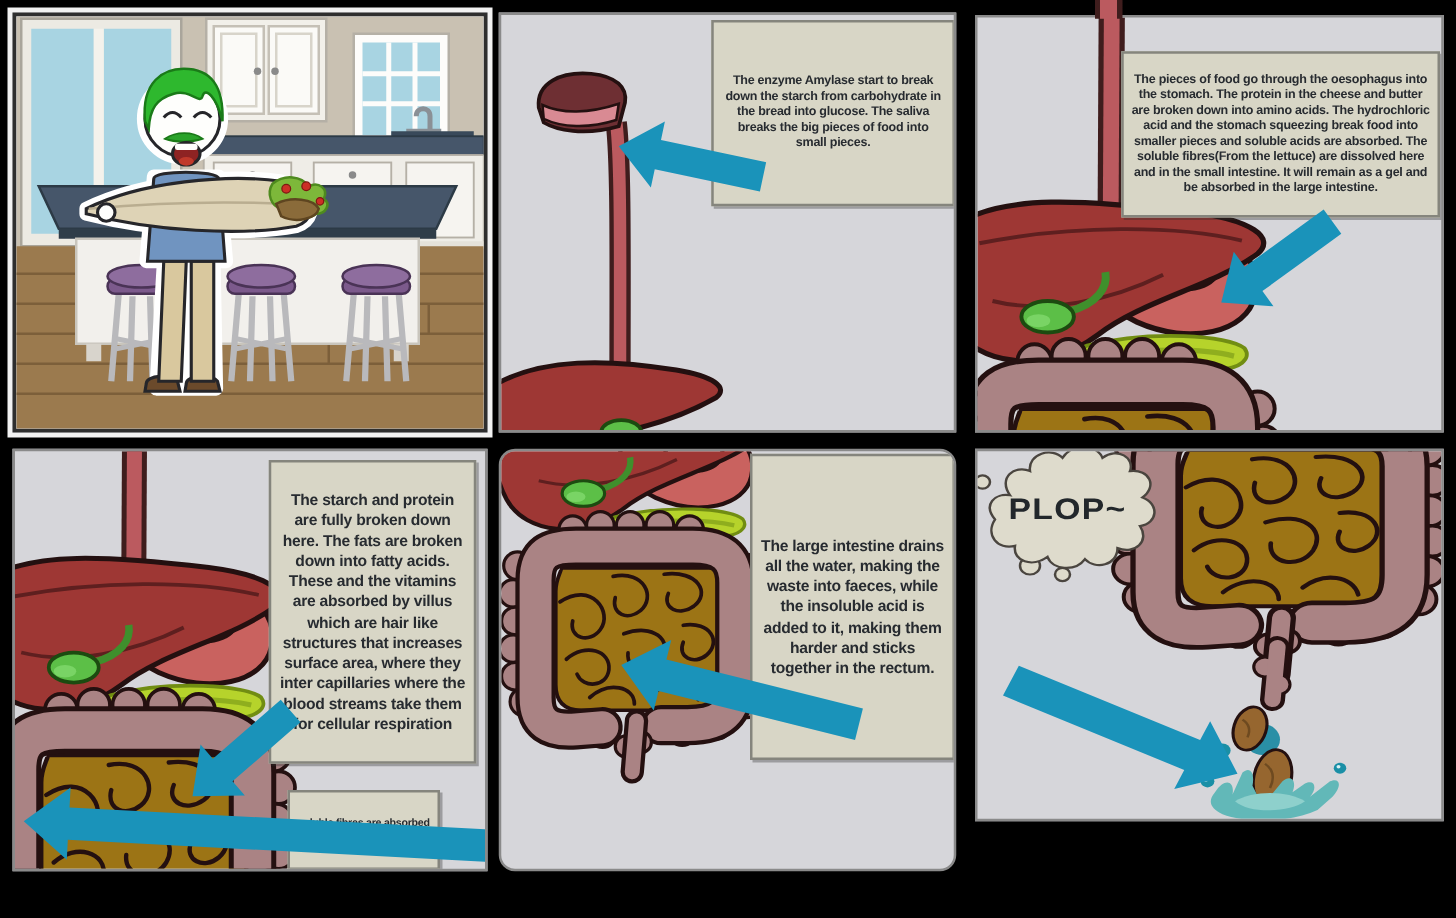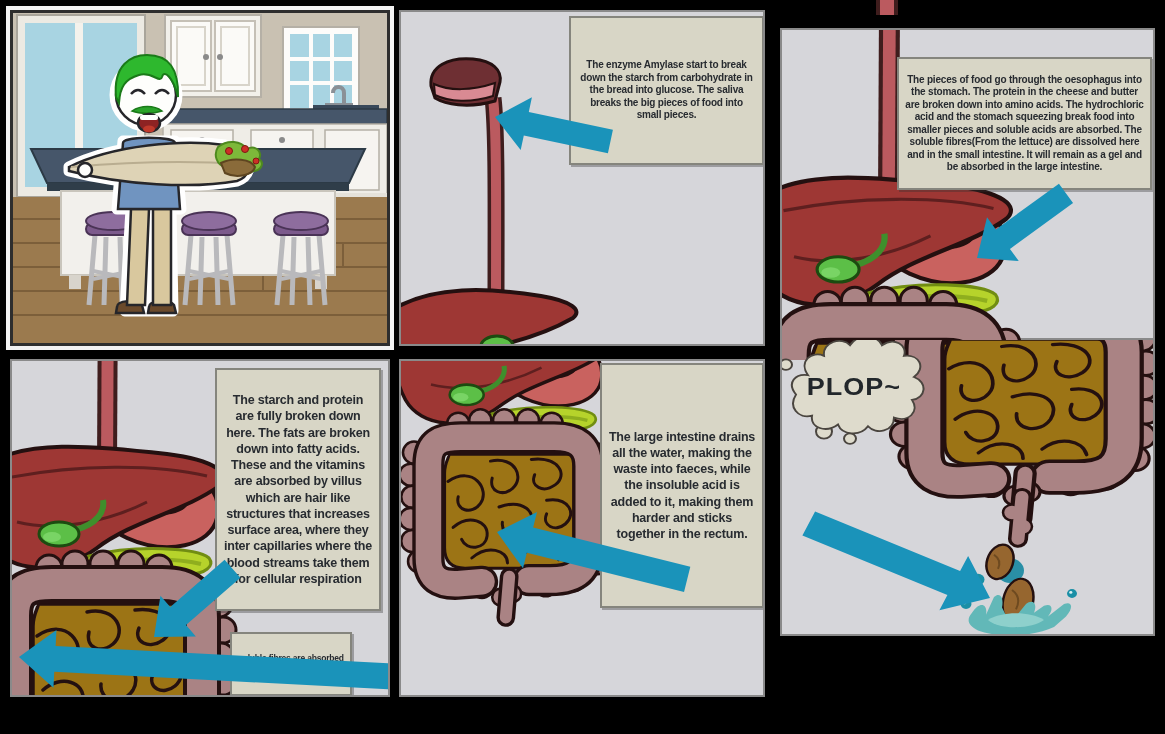--- a/index.html
+++ b/index.html
@@ -3,24 +3,24 @@
 <meta charset="utf-8">
 <style>
   html,body{margin:0;padding:0;background:#000;}
   .board{position:relative;width:1165px;height:734px;background:#000;overflow:hidden;
          font-family:"Liberation Sans",sans-serif;}
   .panel{position:absolute;background:#d6d6da;overflow:hidden;box-sizing:border-box;}
   .panel-frame{border:3px solid #2e2e2e;box-shadow:0 0 0 4px #f2f2f2;}
   .panel-plain{border:2px solid #8a8a8a;}
   #p1{left:10px;top:10px;width:380px;height:336px;}
   #p2{left:399px;top:10px;width:366px;height:336px;}
-  #p3{left:780px;top:12px;width:375px;height:334px;margin-top:16px;}
+  #p3{left:780px;top:12px;width:375px;height:334px;}
   #p4{left:10px;top:359px;width:380px;height:338px;}
-  #p5{left:399px;top:359px;width:366px;height:338px;}
-  #p6{left:780px;top:338px;width:375px;height:298px;}
+  #p5{left:399px;top:359px;width:366px;height:338px;border-radius:13px;}
+  #p6{left:780px;top:359px;width:375px;height:298px;}
   .lay{position:absolute;left:0;top:0;width:100%;height:100%;}
   .organs{z-index:1;}
   .arrows{z-index:3;pointer-events:none;}
   .cap{position:absolute;z-index:2;background:#d8d6c6;border:2px solid #85857d;
        box-shadow:2px 2px 0 rgba(50,50,50,.35);display:flex;align-items:center;justify-content:center;
        text-align:center;font-weight:700;color:#272b30;letter-spacing:-0.2px;box-sizing:border-box;
        padding:4px 6px;line-height:1.25;}
   #cap2{left:168px;top:4px;width:195px;height:149px;font-size:10px;}
   #cap3{left:115px;top:27px;width:255px;height:133px;font-size:10px;}
   #cap4{left:203px;top:7px;width:166px;height:243px;font-size:12.5px;line-height:1.3;}

